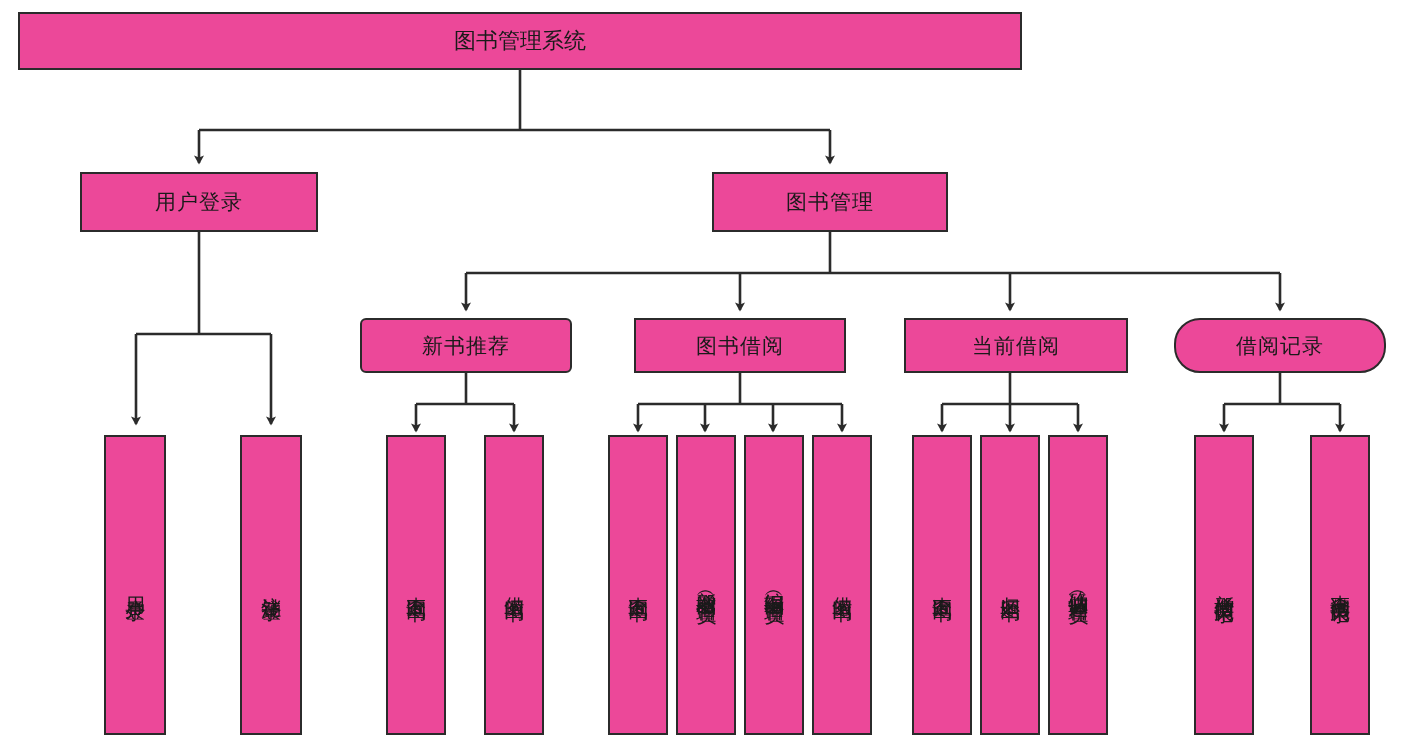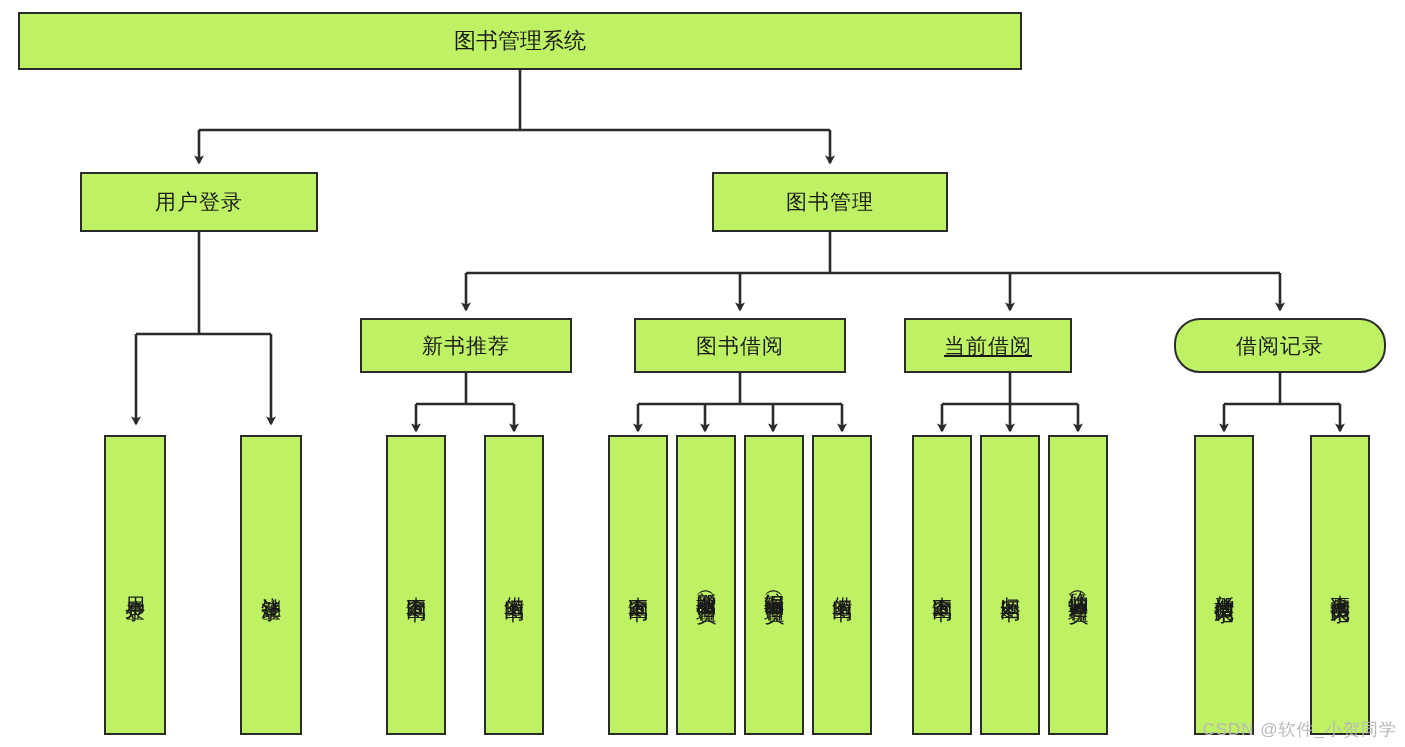--- a/index.html
+++ b/index.html
@@ -21,21 +21,21 @@
     position: absolute;
     left: 0;
     top: 0;
     width: 1405px;
     height: 747px;
     pointer-events: none;
   }
   .node {
     position: absolute;
     box-sizing: border-box;
-    background: #bef264;
+    background: #ec4899;
     border: 2px solid #2b2b2b;
     display: flex;
     align-items: center;
     justify-content: center;
     color: #1a1a1a;
   }
   .node.h {
     font-size: 21px;
     letter-spacing: 1px;
   }
@@ -125,27 +125,27 @@
     <span>图书管理系统</span>
   </div>
 
   <div class="node h" style="left:80px; top:172px; width:238px; height:60px;">
     <span>用户登录</span>
   </div>
   <div class="node h" style="left:712px; top:172px; width:236px; height:60px;justify-content:center;">
     <span>图书管理</span>
   </div>
 
-  <div class="node h" style="left:360px; top:318px; width:212px; height:55px;">
+  <div class="node h" style="left:360px; top:318px; width:212px; height:55px;border-radius:6px;">
     <span>新书推荐</span>
   </div>
   <div class="node h" style="left:634px; top:318px; width:212px; height:55px;align-items:center;">
     <span>图书借阅</span>
   </div>
-  <div class="node h" style="left:904px; top:318px; width:168px; height:55px;text-decoration:underline;">
+  <div class="node h" style="left:904px; top:318px; width:224px; height:55px;">
     <span>当前借阅</span>
   </div>
   <div class="node h" style="left:1174px; top:318px; width:212px; height:55px;border-radius:26px;">
     <span>借阅记录</span>
   </div>
 
   <div class="node v" style="left:104px; top:435px; width:62px; height:300px;">
     <span class="vlabel">用户登录</span>
   </div>
   <div class="node v" style="left:240px; top:435px; width:62px; height:300px;">
@@ -182,15 +182,14 @@
     <span class="vlabel">确认归还（管理员）</span>
   </div>
 
   <div class="node v" style="left:1194px; top:435px; width:60px; height:300px;">
     <span class="vlabel">新增借阅记录</span>
   </div>
   <div class="node v" style="left:1310px; top:435px; width:60px; height:300px;">
     <span class="vlabel">查询借阅记录</span>
   </div>
 
-  <div class="watermark">CSDN @软件_小贺同学</div>
 
 </div>
 
 </body></html>

